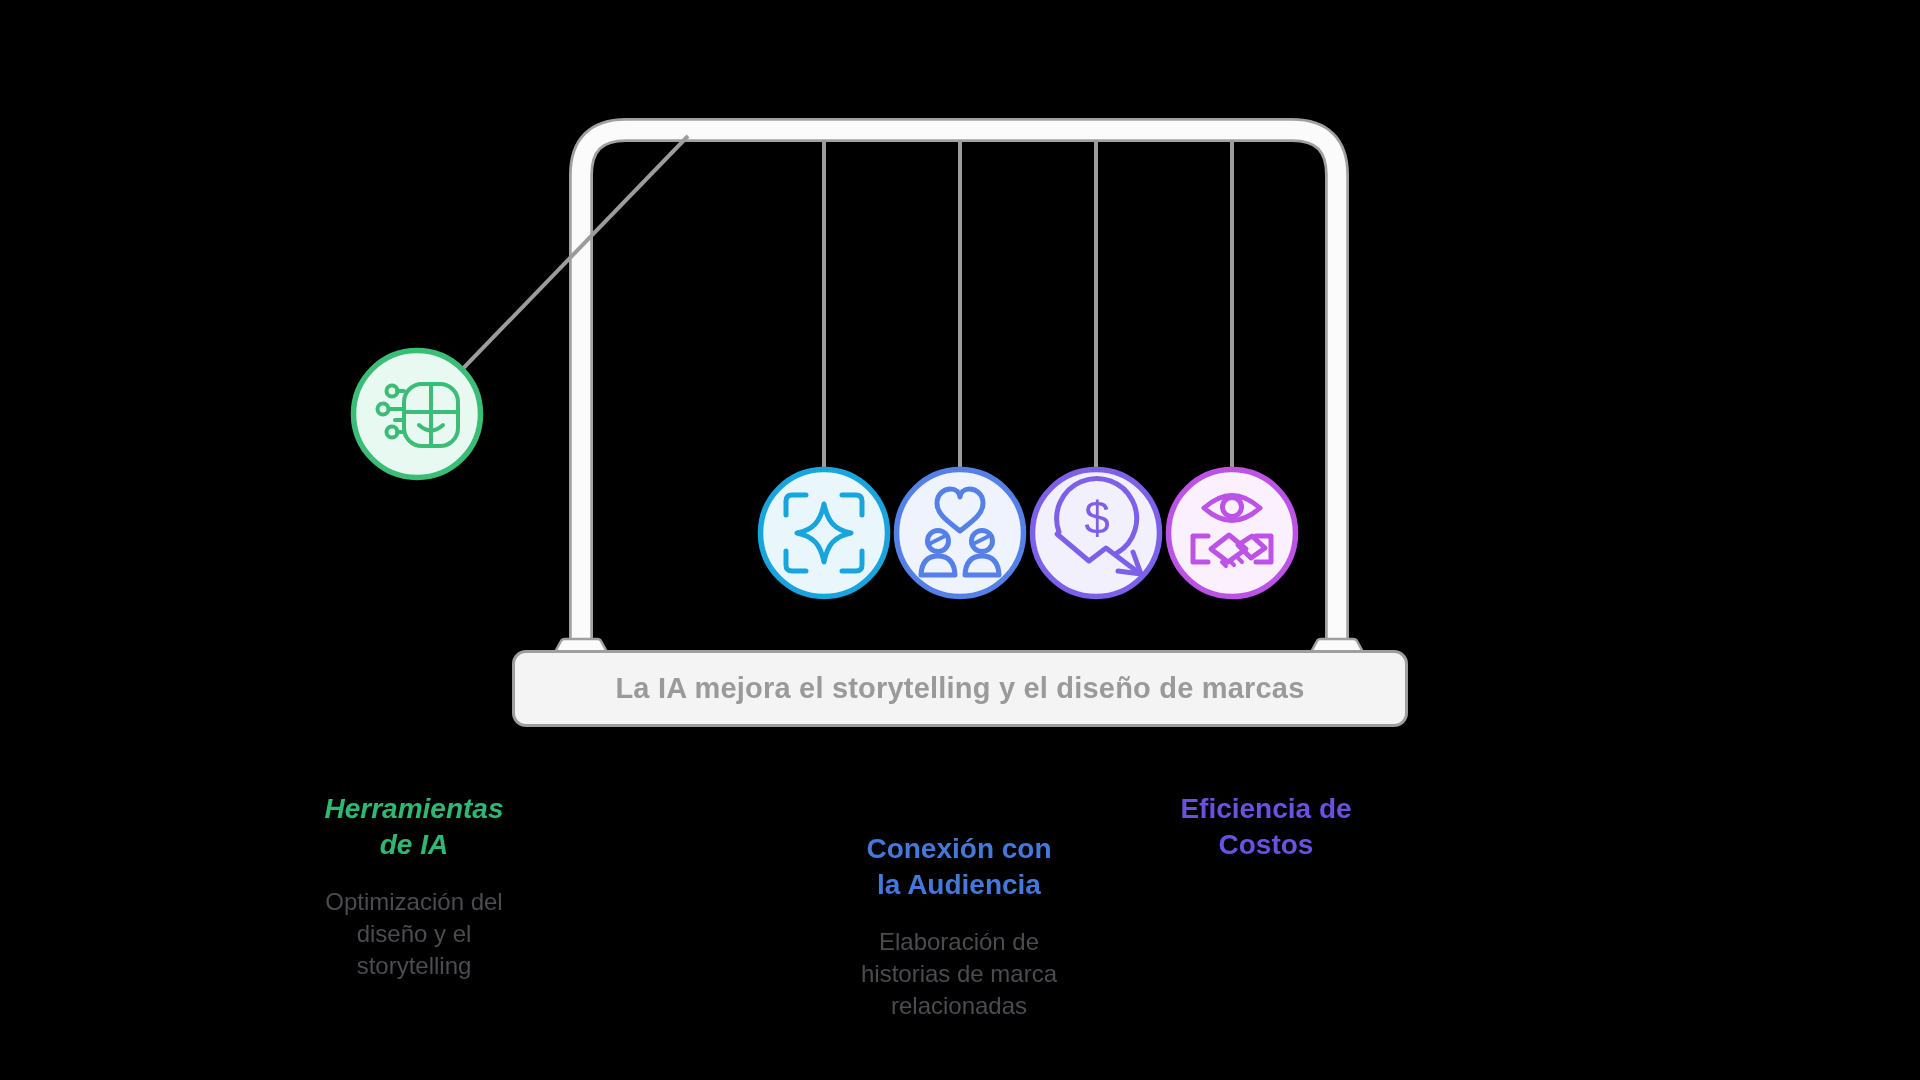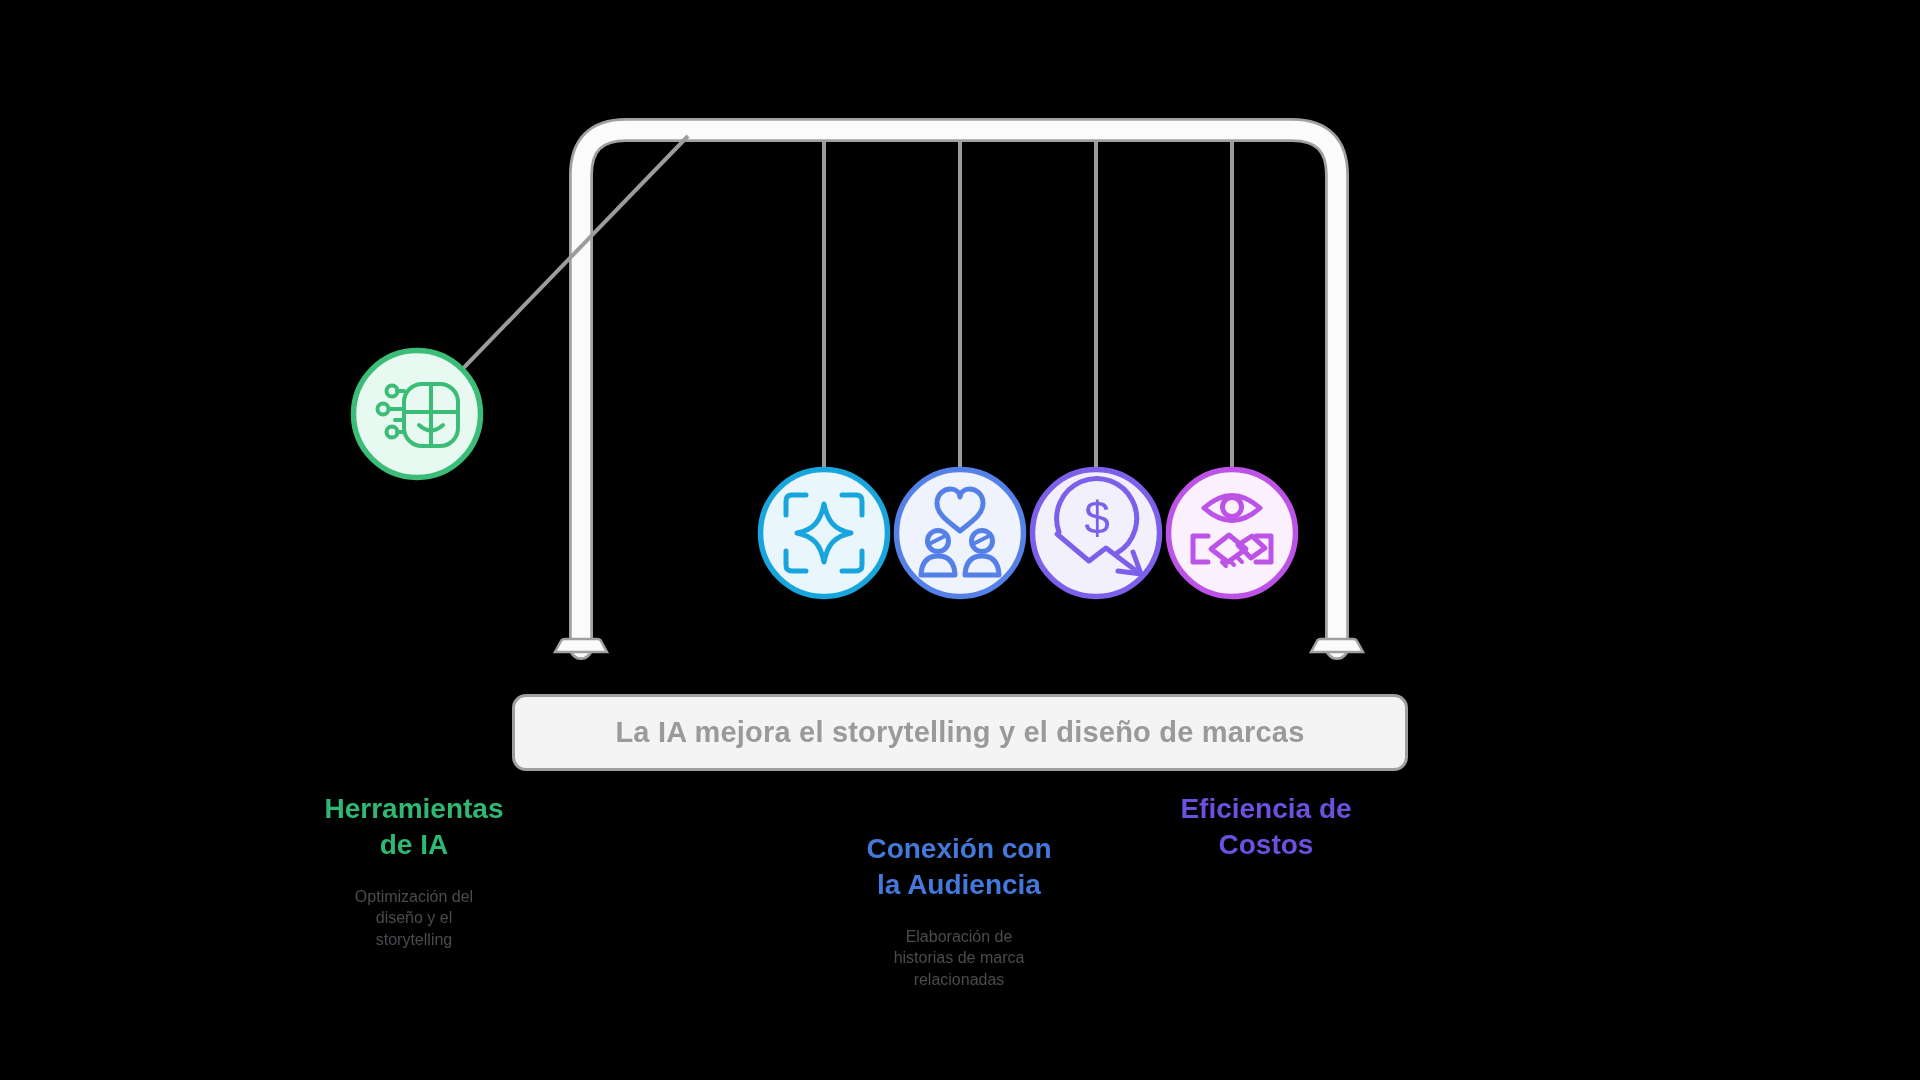--- a/index.html
+++ b/index.html
@@ -22,32 +22,32 @@
   .ball-circle { stroke: currentColor; stroke-width: 5.5; }
   .icon-stroke { stroke: currentColor; fill: none; stroke-width: 5; stroke-linecap: round; stroke-linejoin: round; }
   .icon-thin  { stroke: currentColor; fill: none; stroke-width: 4;  stroke-linecap: round; stroke-linejoin: round; }
   .icon-glyph { fill: currentColor; font-family: "Liberation Sans", sans-serif; font-size: 46px; font-weight: 500; }
 
   .base-bar {
     position: absolute; left: 512px; top: 650px; width: 896px; height: 77px;
     box-sizing: border-box; border: 3px solid #9e9e9e; border-radius: 14px;
     background: #f4f4f4;
     display: flex; align-items: center; justify-content: center;
-    font-size: 29px; font-weight: bold; color: #9a9a9a; letter-spacing: 0.2px; margin-top: 44px;
+    font-size: 29px; font-weight: bold; color: #9a9a9a; letter-spacing: 0.2px;
   }
 
   .column { position: absolute; top: 791px; width: 300px; text-align: center; }
   .col-title {
     margin: 0 0 24px 0;
     font-size: 28px; font-weight: bold; line-height: 1.27;
     white-space: pre-line;
   }
   .col-desc {
     margin: 0;
-    font-size: 16px; line-height: 1.33; color: #4b4b50;
+    font-size: 24px; line-height: 1.33; color: #4b4b50;
     white-space: pre-line;
   }
   .col-0 { left: 264px; }
   .col-1 { left: 538px; }
   .col-2 { left: 809px; }
   .col-3 { left: 1116px; }
   .col-4 { left: 1353px; }
 </style>
 </head>
 <body>
@@ -136,21 +136,21 @@
         <path class="icon-thin" d="M 1238 558 L 1242 562"></path>
       </g>
     </g>
   </svg>
 
   <div class="base-bar" style="background: rgb(244, 244, 244); border-color: rgb(158, 158, 158); color: rgb(154, 154, 154);">
     <span>La IA mejora el storytelling y el diseño de marcas</span>
   </div>
 
   <div class="column col-0">
-    <h3 class="col-title" style="color: rgb(46, 184, 116);">Herramientas
+    <h3 class="col-title" style="color: rgb(46, 184, 116); font-style: italic;">Herramientas
 de IA</h3>
     <p class="col-desc" style="color: rgb(75, 75, 80);">Optimización del
 diseño y el
 storytelling</p>
   </div>
   <div class="column col-2">
     <h3 class="col-title" style="color: rgb(68, 120, 218); margin-top: 40px;">Conexión con
 la Audiencia</h3>
     <p class="col-desc" style="color: rgb(75, 75, 80);">Elaboración de
 historias de marca

